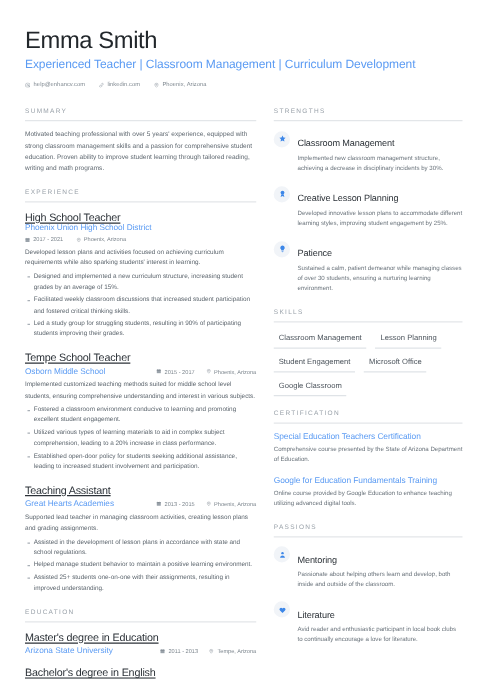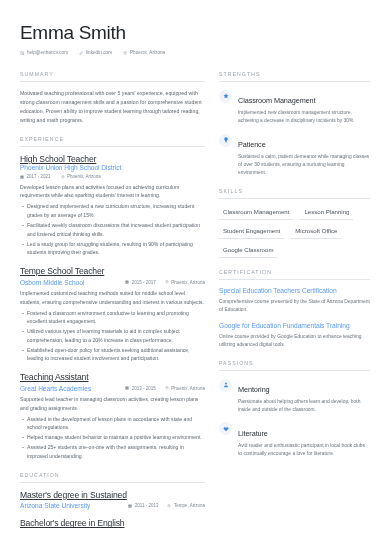--- a/index.html
+++ b/index.html
@@ -95,20 +95,21 @@
   .cert-name { font-size: 6.7px; color: #5b9bf3; line-height: 1.3; letter-spacing: -0.05px; }
   .cert-desc { font-size: 4.9px; line-height: 1.62; color: #6b747c; margin-top: 2.5px; }
 </style>
 </head>
 <body>
 
 <div class="page">
 
   <div>
     <div class="hdr-name">Emma Smith</div>
+    <div class="hdr-title">Experienced Teacher | Classroom Management | Curriculum Development</div>
     <div class="hdr-contacts">
 
       <div class="contact">
         <svg viewBox="0 0 16 16" fill="none" stroke="#9aa2aa" stroke-width="1.6">
           <circle cx="8" cy="8" r="6.8"></circle>
             <circle cx="8" cy="8" r="2.4"></circle>
             <path d="M10.6 8v2.2a2 2 0 0 0 4 0V8"></path>
         </svg>
         <span>help@enhancv.com</span>
       </div>
@@ -234,21 +235,21 @@
             <li>Helped manage student behavior to maintain a positive learning environment.</li>
             <li>Assisted 25+ students one-on-one with their assignments, resulting in improved understanding.</li>
           </ul>
         </div>
       </div>
 
       <div class="sec">
         <div class="sec-title">Education</div>
 
         <div class="edu-entry">
-          <div class="entry-role">Master's degree in Sustained</div>
+          <div class="entry-role">Master's degree in Education</div>
           <div class="edu-row">
             <span class="edu-org">Arizona State University</span>
             <span class="edu-facts">
               <span class="fact">
                 <svg viewBox="0 0 16 16" fill="#9aa2aa">
                     <rect x="1.5" y="3" width="13" height="11.5" rx="1"></rect>
                     <rect x="1.5" y="3" width="13" height="3" fill="#7e878f"></rect>
                     <rect x="4" y="1" width="1.6" height="3" rx="0.6"></rect>
                     <rect x="10.4" y="1" width="1.6" height="3" rx="0.6"></rect>
                   </svg>
@@ -283,20 +284,32 @@
             <svg viewBox="0 0 16 16" fill="#3d87e8">
                 <path d="M8 1.3l2 4.2 4.6.6-3.4 3.2.9 4.6L8 11.7 3.9 13.9l.9-4.6L1.4 6.1 6 5.5z"></path>
               </svg>
           </span>
           <span class="sb-body">
             <span class="sb-name">Classroom Management</span>
             <div class="sb-desc">Implemented new classroom management structure, achieving a decrease in disciplinary incidents by 30%.</div>
           </span>
         </div>
 
+        <div class="sb-item">
+          <span class="sb-badge">
+            <svg viewBox="0 0 16 16" fill="#3d87e8">
+                <circle cx="8" cy="5.5" r="4"></circle>
+                <path d="M5.6 9.2 4 15l4-2 4 2-1.6-5.8z"></path>
+              </svg>
+          </span>
+          <span class="sb-body">
+            <span class="sb-name">Creative Lesson Planning</span>
+            <div class="sb-desc">Developed innovative lesson plans to accommodate different learning styles, improving student engagement by 25%.</div>
+          </span>
+        </div>
 
         <div class="sb-item">
           <span class="sb-badge">
             <svg viewBox="0 0 16 16" fill="#3d87e8">
                 <path d="M8 1a4.7 4.7 0 0 0-2.8 8.5v1.8h5.6V9.5A4.7 4.7 0 0 0 8 1z"></path>
                 <rect x="5.6" y="12" width="4.8" height="1.4" rx="0.7"></rect>
                 <rect x="6.4" y="14" width="3.2" height="1.2" rx="0.6"></rect>
               </svg>
           </span>
           <span class="sb-body">

